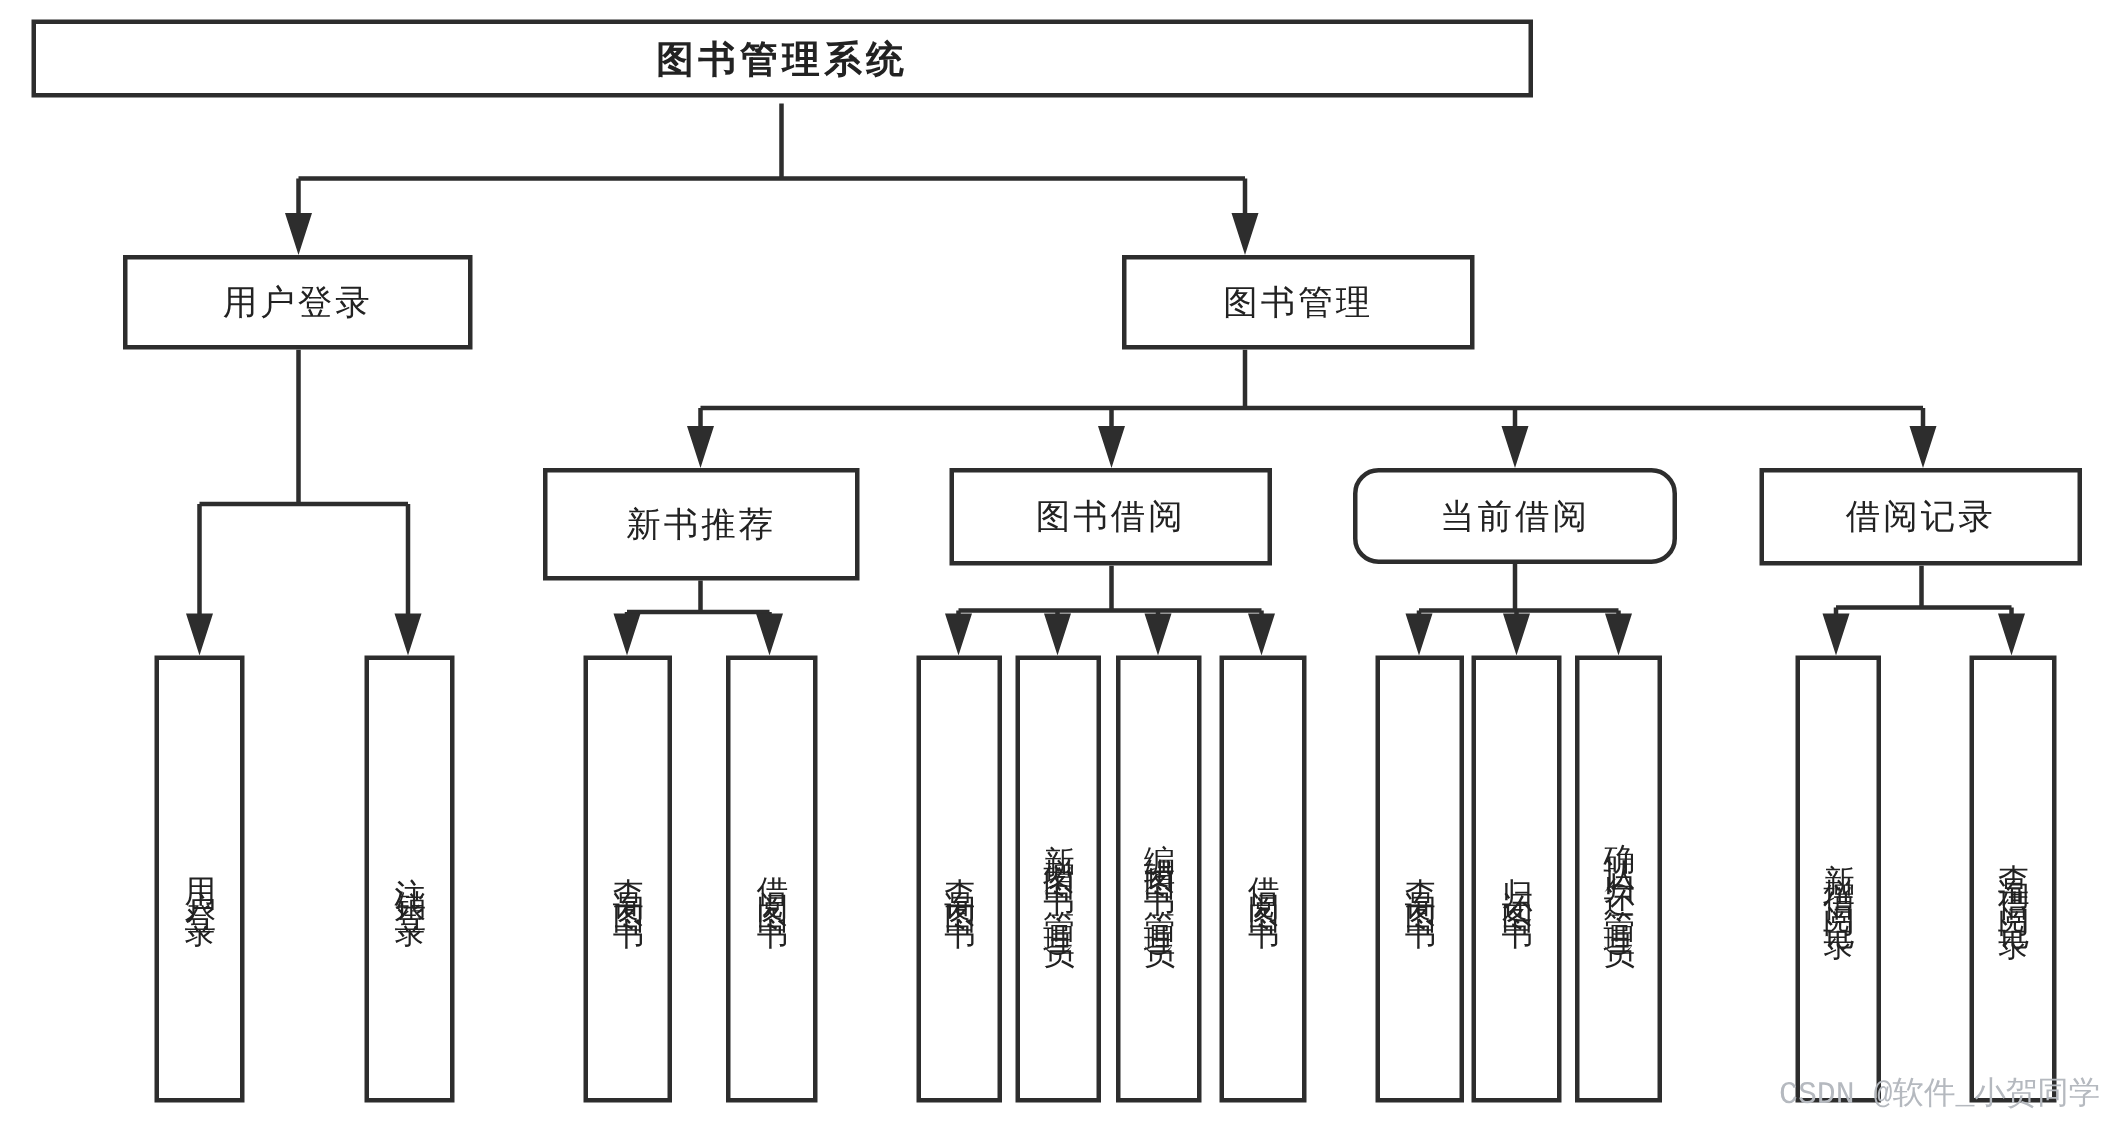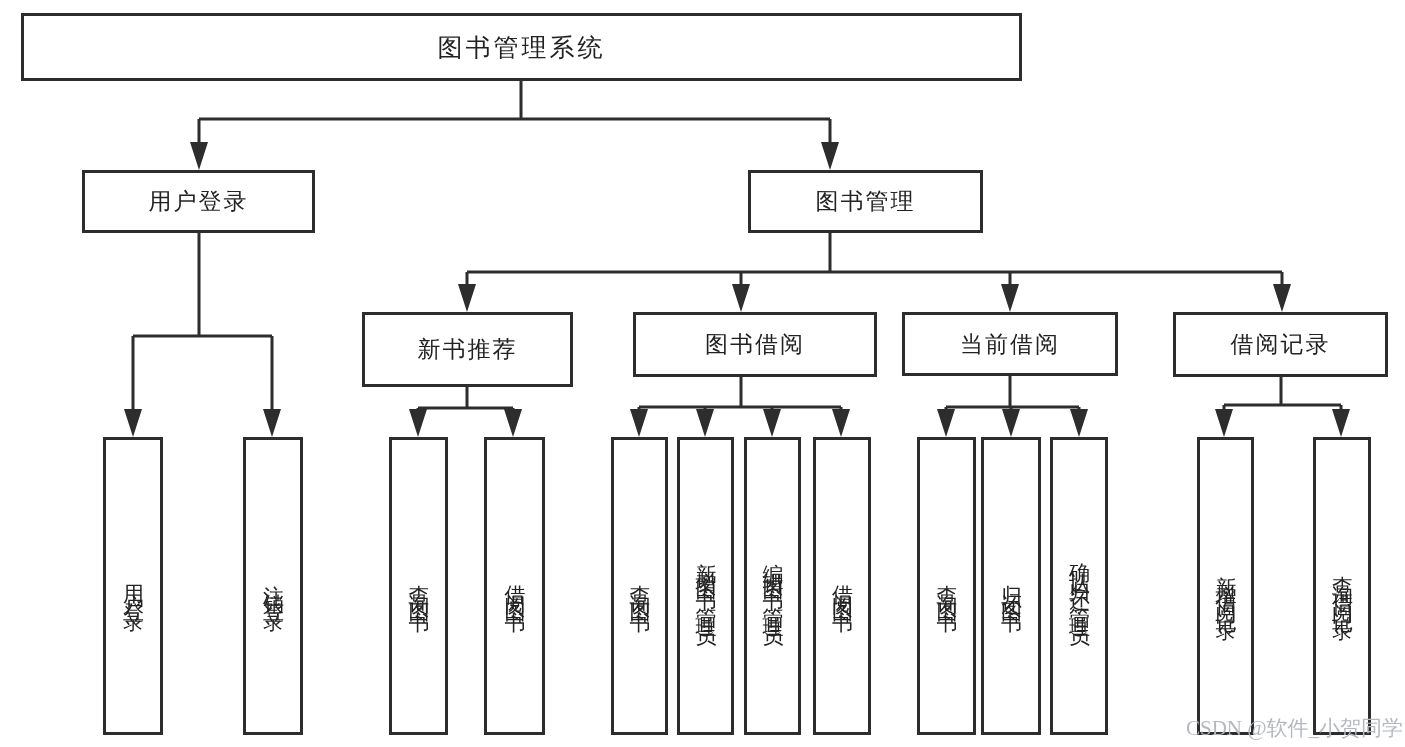--- a/index.html
+++ b/index.html
@@ -51,21 +51,21 @@
     position: absolute;
     left: 1186px;
     top: 714px;
     width: 212px;
     text-align: right;
     font-size: 21px;
     letter-spacing: 0px;
     color: #b5b9bf;
     z-index: 3;
     white-space: nowrap;
-    font-family: Liberation Serif, serif;
+    font-family: Liberation Mono, monospace;
   }
 </style>
 </head>
 <body>
 
 <div class="canvas">
 
   <svg class="connector-layer" viewBox="0 0 1405 747" xmlns="http://www.w3.org/2000/svg" aria-hidden="true">
     <g stroke="#2d2d2d" stroke-width="3" fill="none">
 
@@ -89,28 +89,28 @@
       M1001 284 L1019 284 L1010 312 Z  M1273 284 L1291 284 L1282 312 Z
       M124 409 L142 409 L133 437 Z  M263 409 L281 409 L272 437 Z
       M409 409 L427 409 L418 437 Z  M504 409 L522 409 L513 437 Z
       M630 409 L648 409 L639 437 Z  M696 409 L714 409 L705 437 Z
       M763 409 L781 409 L772 437 Z  M832 409 L850 409 L841 437 Z
       M937 409 L955 409 L946 437 Z  M1002 409 L1020 409 L1011 437 Z
       M1070 409 L1088 409 L1079 437 Z
       M1215 409 L1233 409 L1224 437 Z  M1332 409 L1350 409 L1341 437 Z"></path>
   </svg>
 
-  <div class="node root" style="left:21px; top:13px; width:1001px; height:68px;">图书管理系统</div>
+  <div class="node root" style="left:21px; top:13px; width:1001px; height:52px;font-weight:bold;">图书管理系统</div>
 
   <div class="node" style="left:82px; top:170px; width:233px; height:63px;">用户登录</div>
   <div class="node" style="left:712px; top:170px; width:235px; height:63px;margin-left:36px;">图书管理</div>
 
   <div class="node" style="left:362px; top:312px; width:211px; height:75px;">新书推荐</div>
-  <div class="node" style="left:633px; top:312px; width:244px; height:65px;">图书借阅</div>
-  <div class="node" style="left:902px; top:312px; width:216px; height:64px;">当前借阅</div>
+  <div class="node" style="left:633px; top:312px; width:215px; height:65px;">图书借阅</div>
+  <div class="node" style="left:902px; top:312px; width:216px; height:64px;border-radius:17px;">当前借阅</div>
   <div class="node" style="left:1173px; top:312px; width:215px; height:65px;">借阅记录</div>
 
   <div class="leaf" style="left:103px; top:437px; width:60px; height:298px;">用户登录</div>
   <div class="leaf" style="left:243px; top:437px; width:60px; height:298px;">注销登录</div>
 
   <div class="leaf" style="left:389px; top:437px; width:59px; height:298px;">查询图书</div>
   <div class="leaf" style="left:484px; top:437px; width:61px; height:298px;">借阅图书</div>
 
   <div class="leaf" style="left:611px; top:437px; width:57px; height:298px;">查询图书</div>
   <div class="leaf" style="left:677px; top:437px; width:57px; height:298px;">新增图书（管理员）</div>

